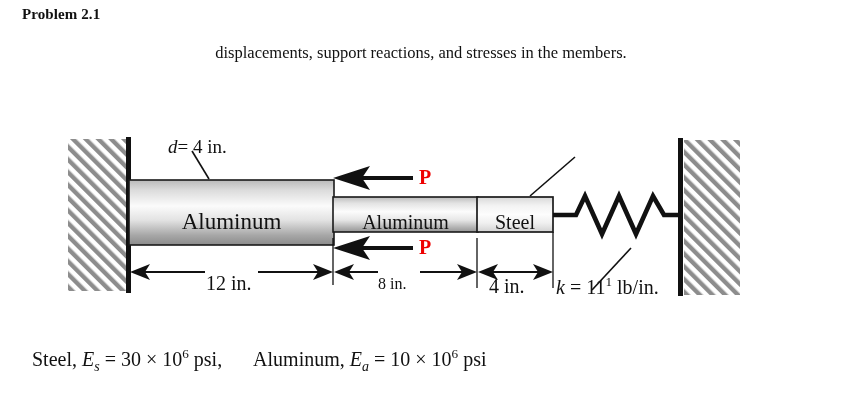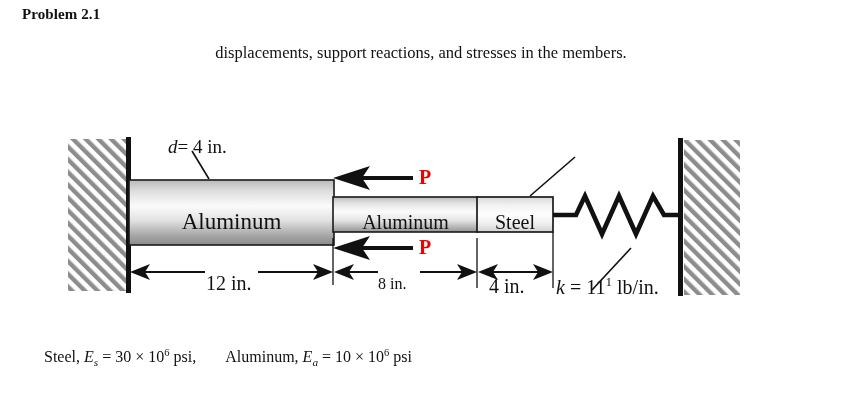--- a/index.html
+++ b/index.html
@@ -74,23 +74,23 @@
     font-weight: bold;
     color: #ee0000;
   }
 
   sup.exp { font-size: 0.66em; vertical-align: super; line-height: 0; }
   sub.sb  { font-size: 0.70em; vertical-align: sub;   line-height: 0; font-style: italic; }
 
   
   #modulus-line {
     position: absolute;
-    left: 44px;
+    left: 32px;
     top: 348px;
-    font-size: 16px;
+    font-size: 20px;
     white-space: nowrap;
   }
   #modulus-line .it { font-style: italic; }
   #modulus-line .gap { display: inline-block; width: 22px; }
 </style>
 </head>
 <body>
 
 <div id="problem-title">Problem 2.1</div>
 

